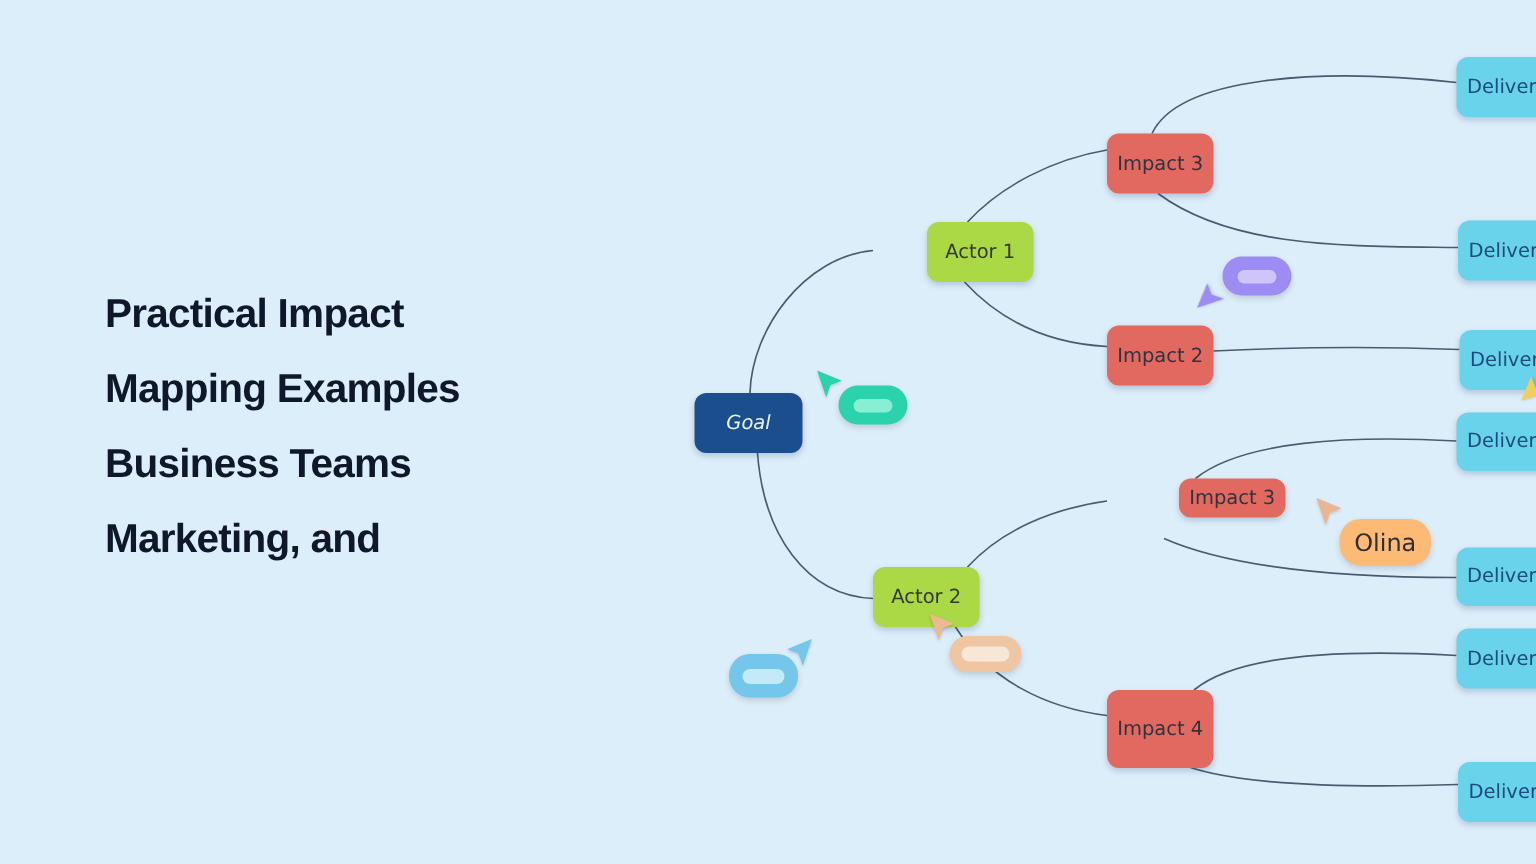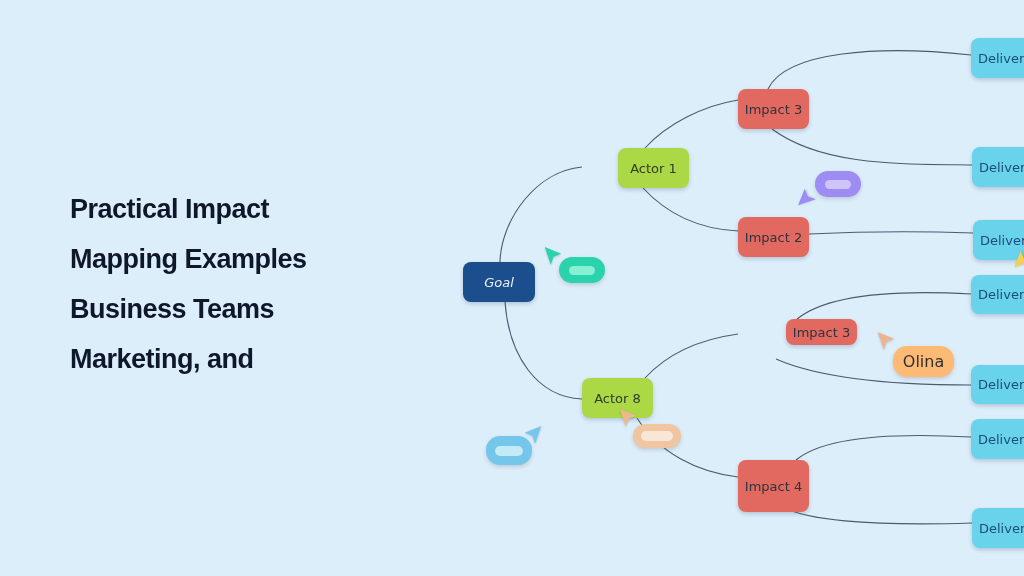--- a/index.html
+++ b/index.html
@@ -68,21 +68,21 @@
   </svg>
 
   <div class="node goal" style="left:463px;top:262px;width:72px;height:40px;">
     <span>Goal</span>
   </div>
 
   <div class="node actor" style="left:582px;top:148px;width:71px;height:40px;margin-left:36px;">
     <span>Actor 1</span>
   </div>
   <div class="node actor" style="left:582px;top:378px;width:71px;height:40px;">
-    <span>Actor 8</span>
+    <span>Actor 2</span>
   </div>
 
   <div class="node impact" style="left:738px;top:89px;width:71px;height:40px;">
     <span>Impact 3</span>
   </div>
   <div class="node impact" style="left:738px;top:217px;width:71px;height:40px;">
     <span>Impact 2</span>
   </div>
   <div class="node impact" style="left:738px;top:319px;width:71px;height:26px;margin-left:48px;">
     <span>Impact 3</span>

